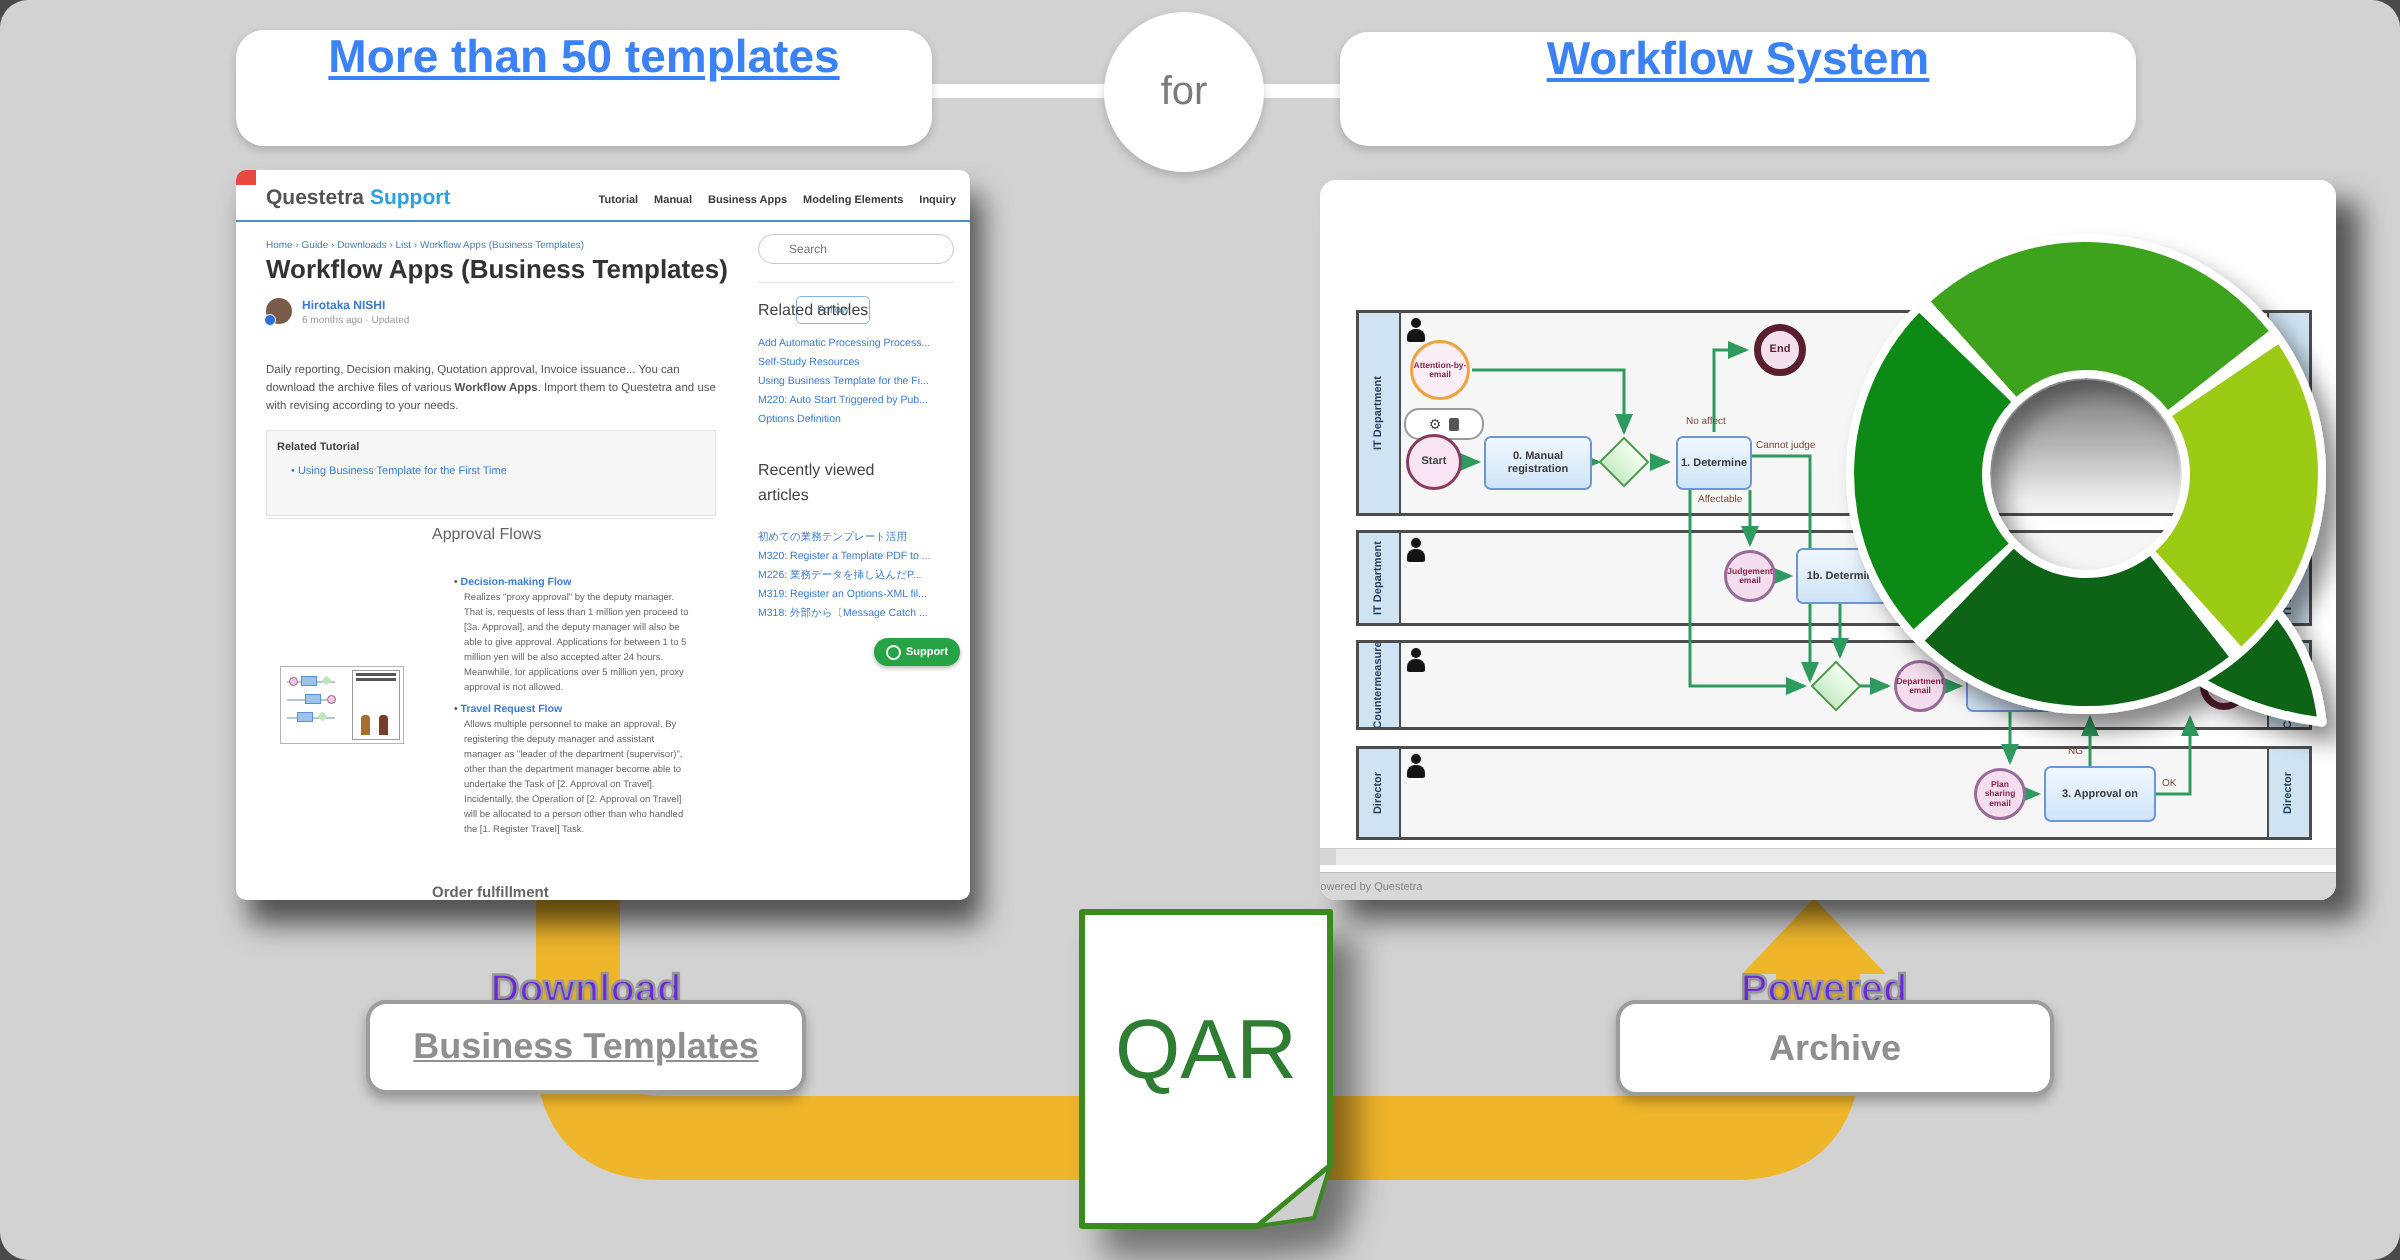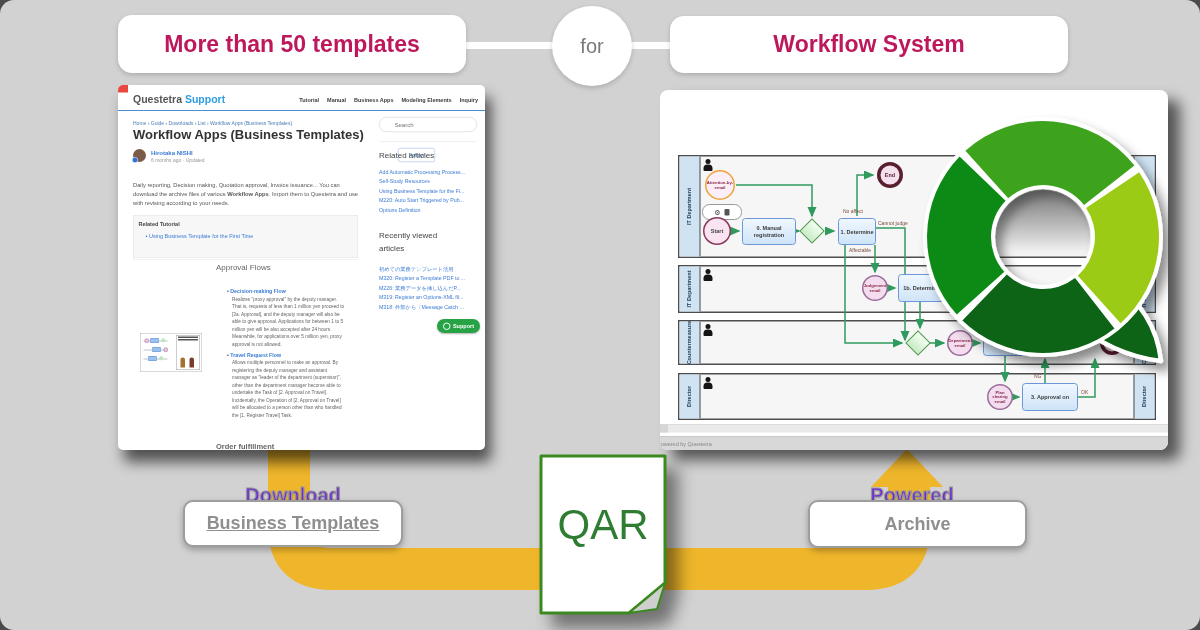--- a/index.html
+++ b/index.html
@@ -2,22 +2,22 @@
 <html><head>
 <meta charset="utf-8">
 <style>
   html{background:#4a4a4a;}
   body{margin:0;width:1200px;height:630px;position:relative;overflow:hidden;
        background:#d2d2d2;border-radius:14px;
        font-family:"Liberation Sans", sans-serif;}
   .abs{position:absolute;}
   
   .tb-line{position:absolute;left:455px;top:42px;width:230px;height:7px;background:#fff;}
-  .tb-box{position:absolute;background:#fff;border-radius:14px;display:flex;align-items:center;justify-content:center;
-          box-shadow:0 2px 5px rgba(0,0,0,.18);color:#be185d;font-weight:bold;font-size:23px;}
+  .tb-box{position:absolute;background:#fff;border-radius:14px;display:flex;justify-content:center;
+          box-shadow:0 2px 5px rgba(0,0,0,.18);color:#3b82f6;font-weight:bold;font-size:23px;text-decoration:underline;}
   .tb-box1{left:118px;top:15px;width:348px;height:58px;}
   .tb-box2{left:670px;top:16px;width:398px;height:57px;}
   .tb-for{position:absolute;left:552px;top:6px;width:80px;height:80px;border-radius:50%;background:#fff;
           display:flex;align-items:center;justify-content:center;color:#7a7a7a;font-size:20px;
           box-shadow:0 2px 5px rgba(0,0,0,.18);}
   
   .card{position:absolute;background:#fff;overflow:hidden;}
   .card-left{left:118px;top:85px;width:367px;height:365px;border-radius:5px;
              box-shadow:6px 12px 14px rgba(0,0,0,.62);}
   .card-right{left:660px;top:90px;width:508px;height:360px;border-radius:8px;

